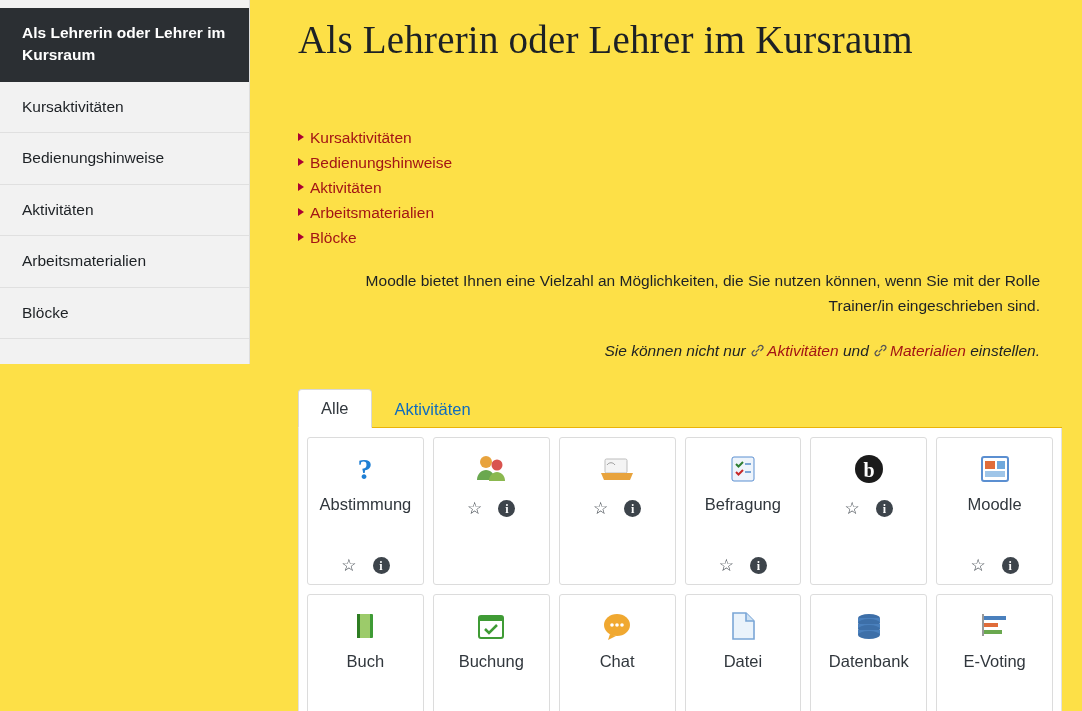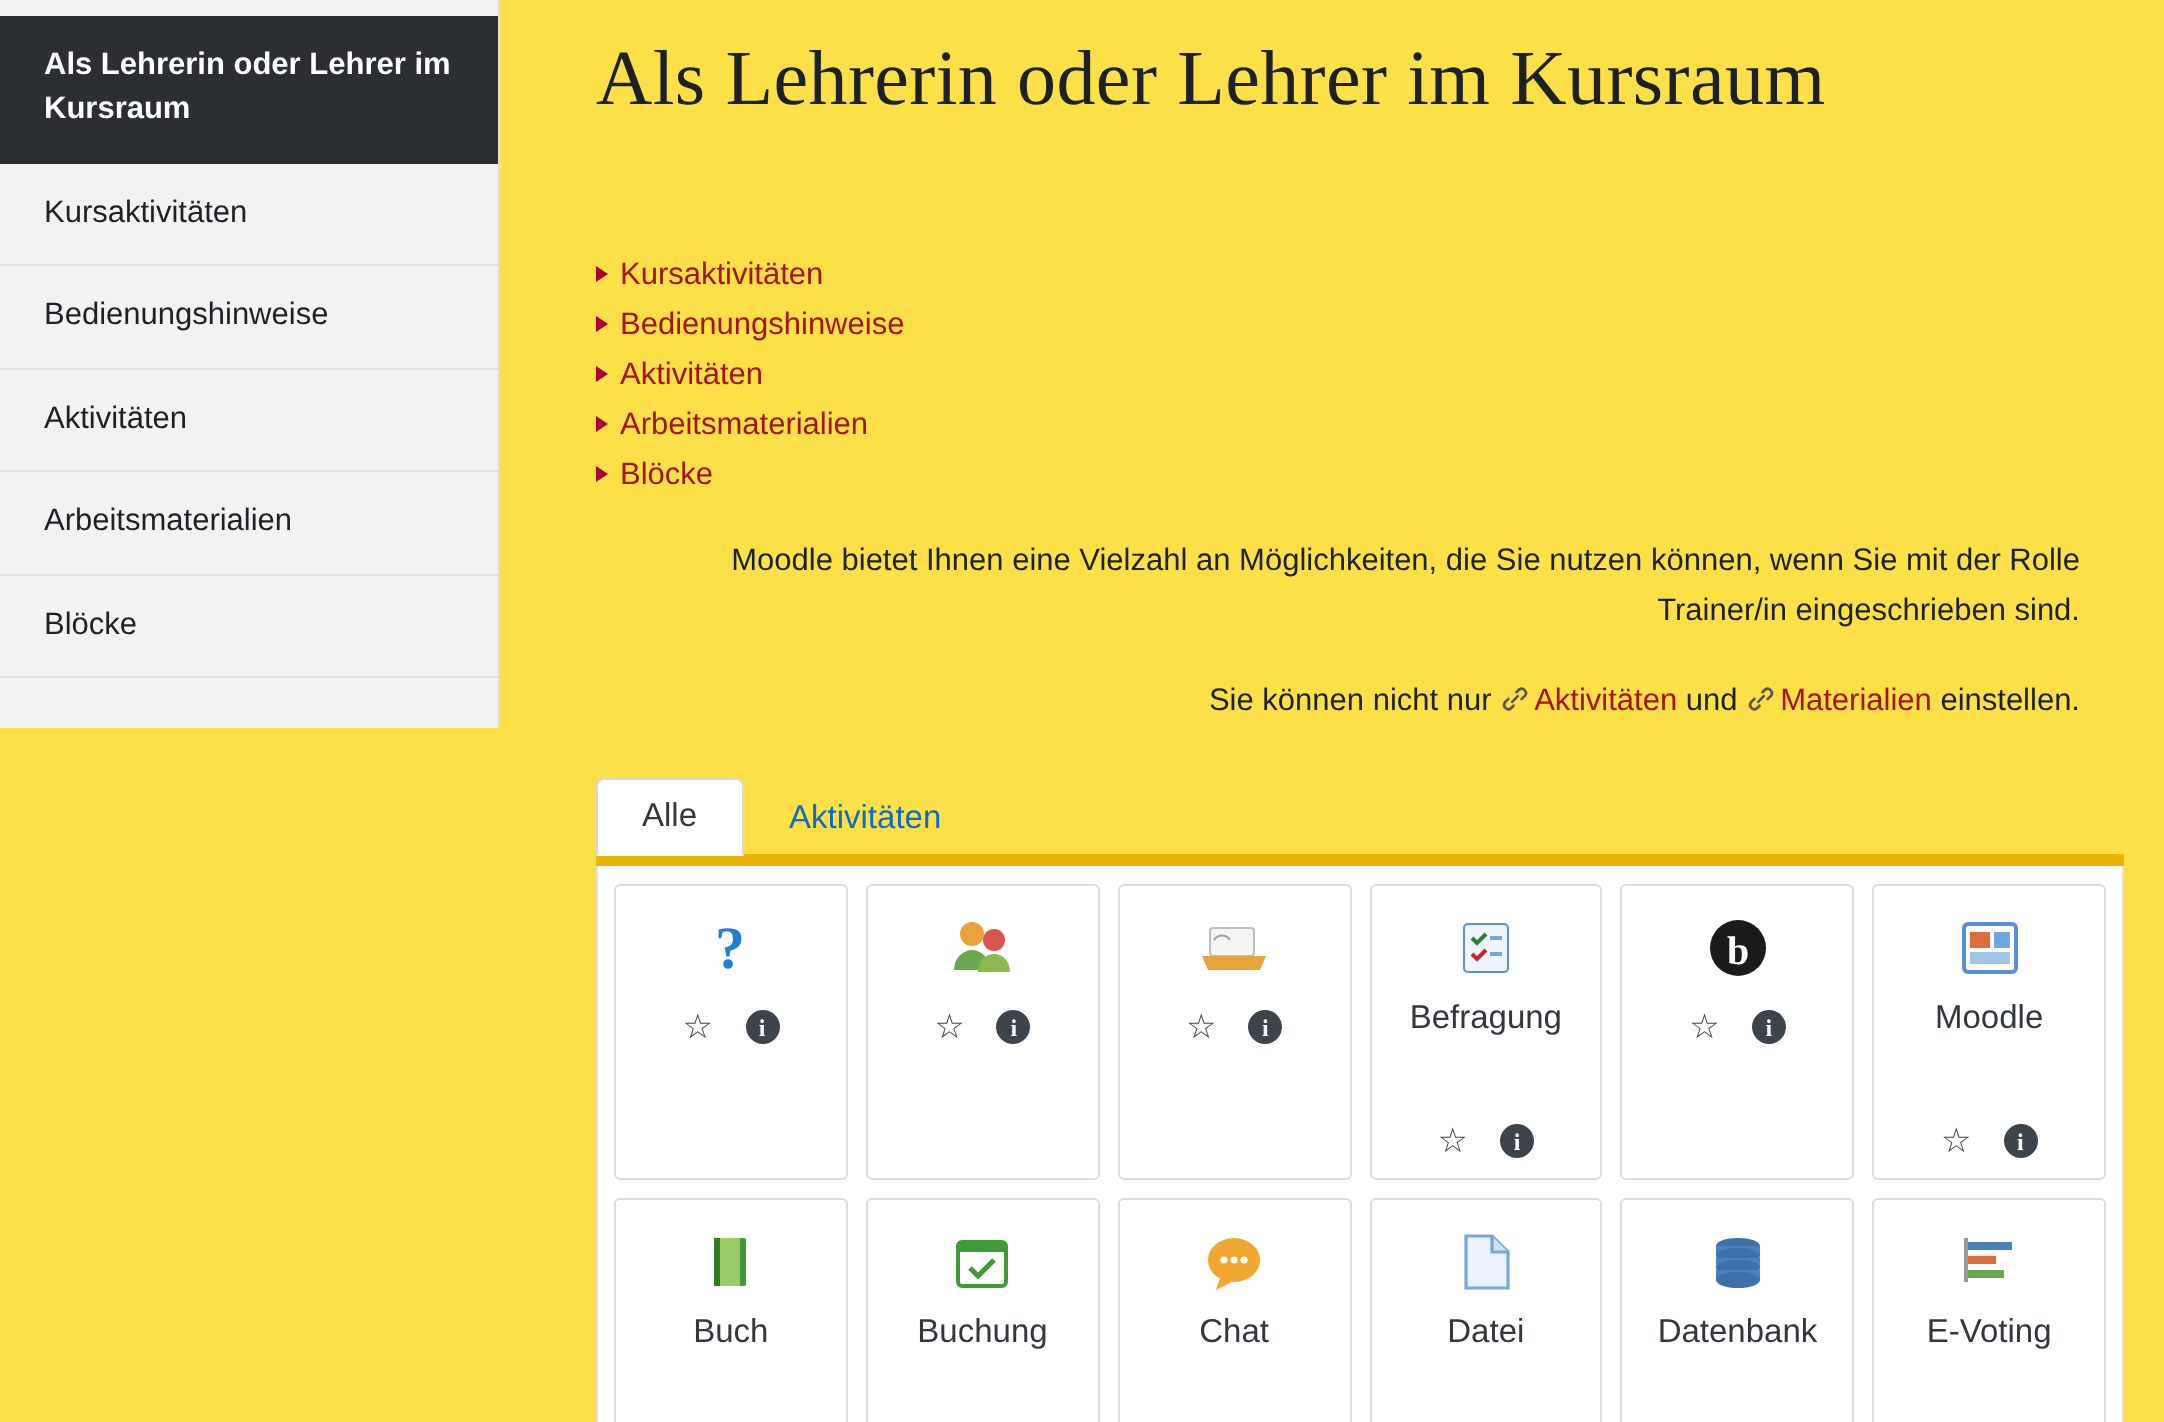--- a/index.html
+++ b/index.html
@@ -91,39 +91,39 @@
 
   
   p.body-text {
     font-size: 15.5px;
     line-height: 1.62;
     color: #1d2125;
     margin: 18px 0 0 0;
     max-width: 742px;
     text-align: right;
   }
-  p.body-text.second { margin-top: 20px; }
+  p.body-text.second { margin-top: 20px; font-style: italic; }
   .inline-link {
     color: #a31515;
     text-decoration: none;
   }
   .link-icon {
     display: inline-block;
     width: 15px;
     height: 15px;
     vertical-align: -2px;
     margin-right: 2px;
   }
 
   
   .tabs {
     margin-top: 26px;
     display: flex;
     align-items: flex-end;
-    border-bottom: 6px solid #eab308;
+    border-bottom: 1px solid #eab308;
     width: 793px;
     max-width: 100%;
   }
   .tab {
     padding: 9px 22px 9px 22px;
     font-size: 16.5px;
     color: #0f6cbf;
     cursor: pointer;
     border: 1px solid transparent;
     border-bottom: none;
@@ -257,20 +257,21 @@
 
     <div class="grid-wrap">
       <div class="grid">
 
         <div class="tile">
           <div class="tile-icon">
             <svg width="34" height="34" viewBox="0 0 34 34">
                 <text x="17" y="27" font-family="Liberation Serif, serif" font-size="30" font-weight="bold" fill="#1f7fd4" text-anchor="middle">?</text>
               </svg>
           </div>
+          <div class="tile-label">Abstimmung</div>
           <div class="tile-actions">
             <span class="star">☆</span>
             <span class="info">i</span>
           </div>
         </div>
 
         <div class="tile">
           <div class="tile-icon">
             <svg width="36" height="34" viewBox="0 0 36 34">
                 <circle cx="13" cy="10" r="6" fill="#e8a33d"></circle>

